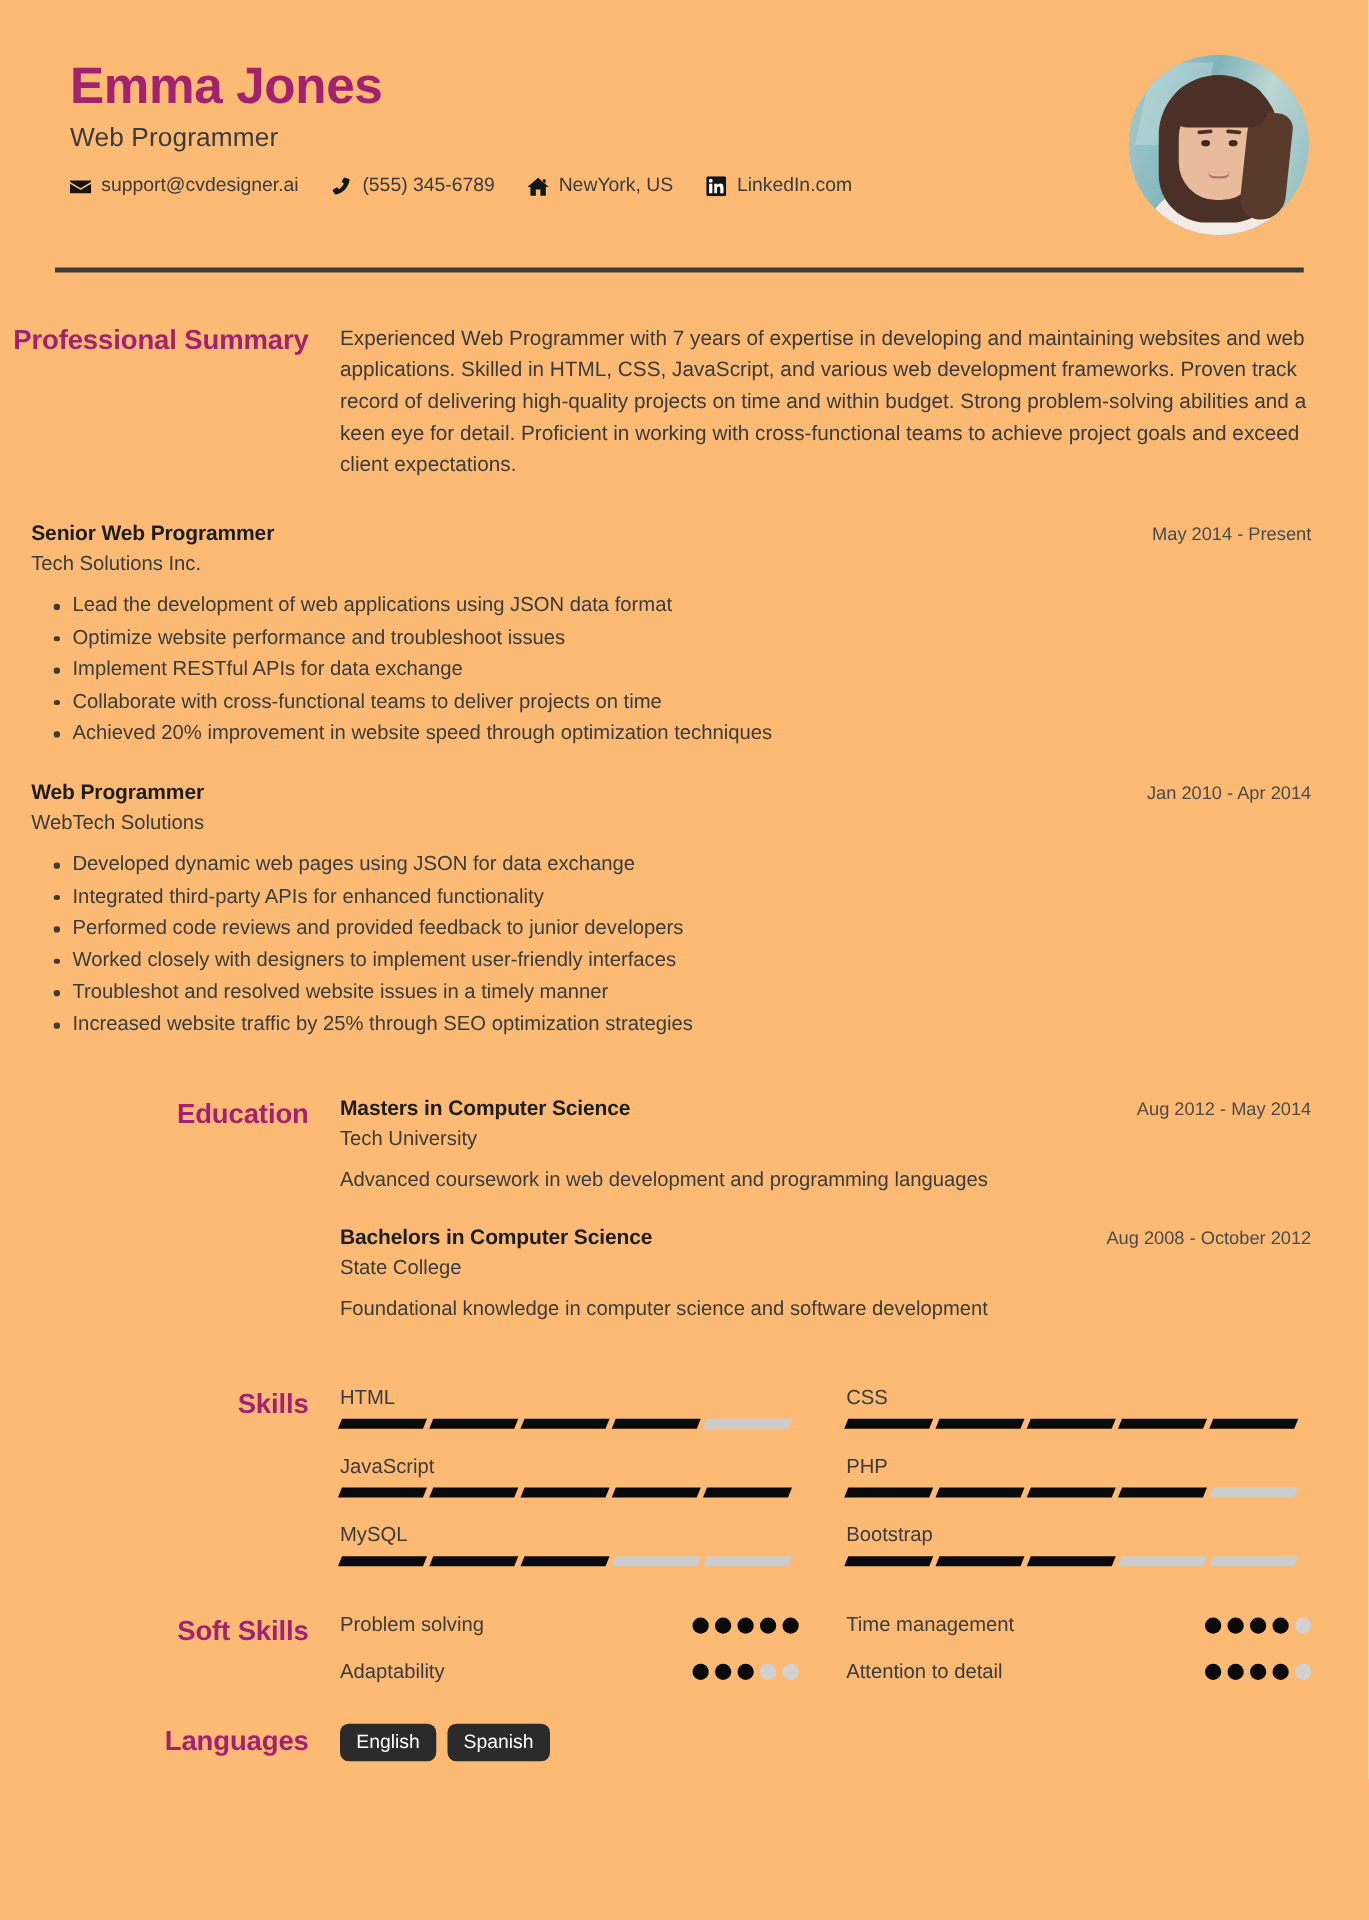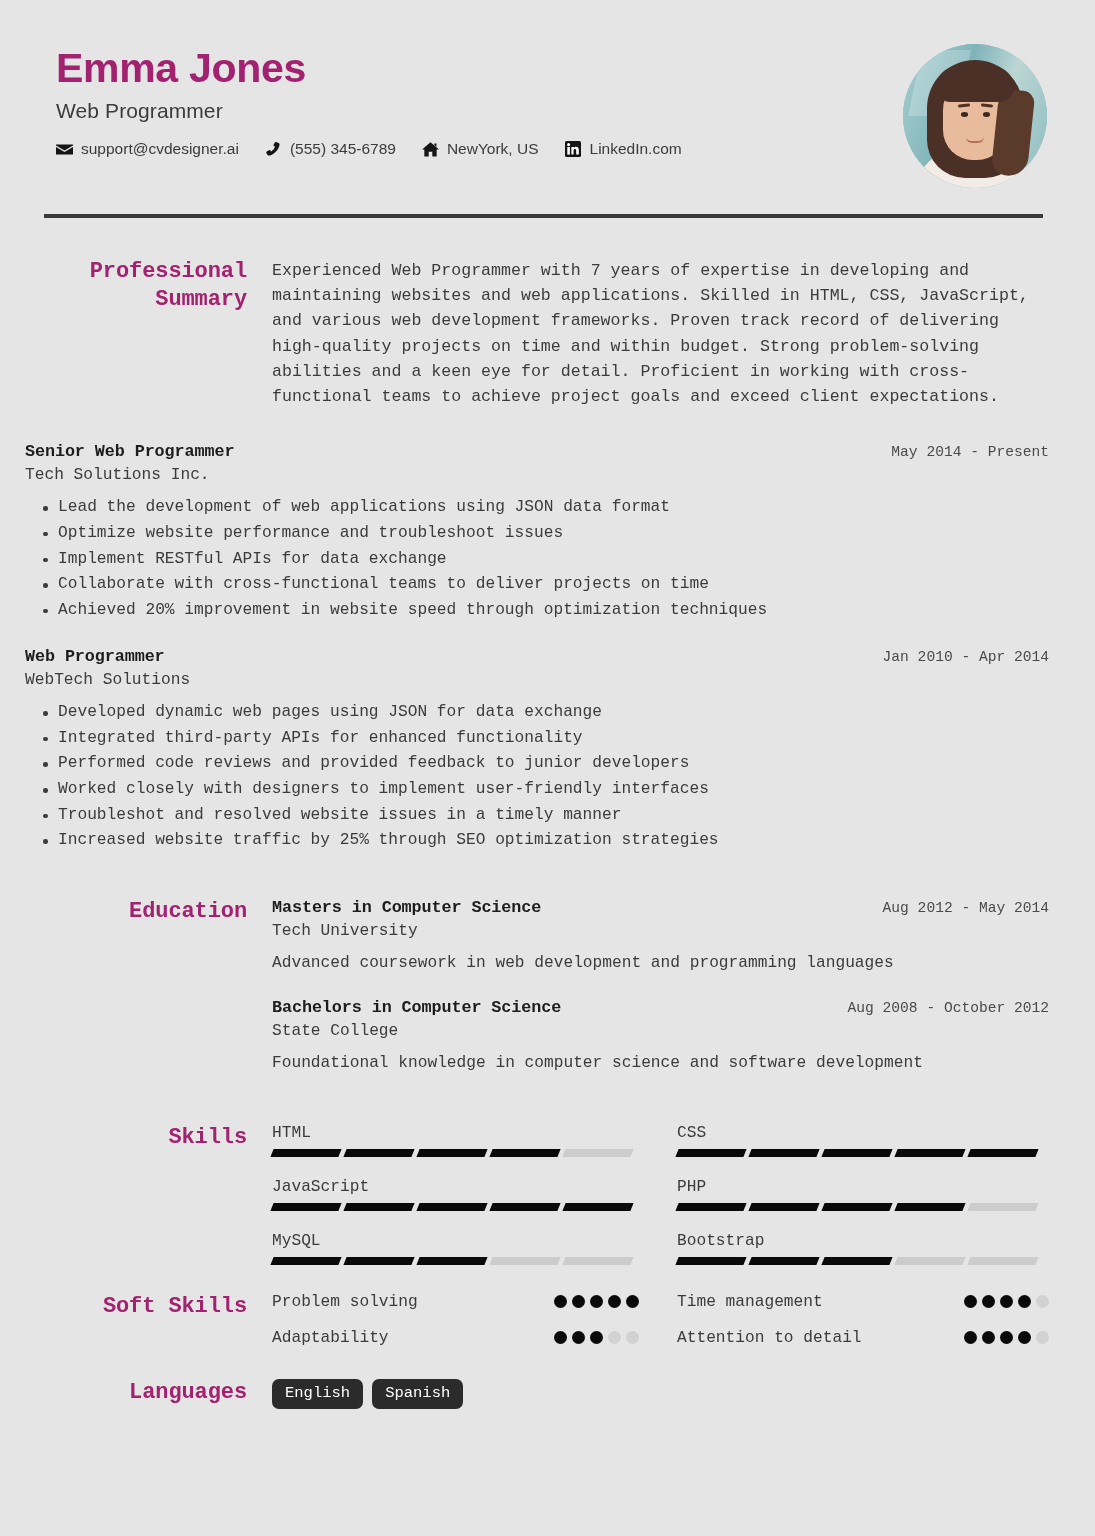--- a/index.html
+++ b/index.html
@@ -8,21 +8,21 @@
     height: 1536px;
     background: #ffffff;
     font-family: "Liberation Sans", sans-serif;
     color: #333333;
     overflow: hidden;
   }
   .page {
     position: relative;
     width: 1095px;
     height: 1536px;
-    background: #e5e5e5;
+    background: #fdba74;
     padding: 0;
   }
 
   
   .header {
     display: flex;
     align-items: flex-start;
     justify-content: space-between;
     padding: 44px 46px 0 56px;
   }
@@ -147,21 +147,20 @@
     height: 4px;
     background: #3a3a3a;
     margin: 26px 52px 0 44px;
   }
 
   
   .body { padding: 0 46px 0 0; }
   .section {
     display: flex;
     align-items: flex-start;
-    font-family: Liberation Mono, monospace;
   }
   .sec-label {
     flex: 0 0 247px;
     width: 247px;
     text-align: right;
     padding-right: 0;
     font-size: 22px;
     font-weight: 700;
     color: #a32270;
     line-height: 1.25;
@@ -258,21 +257,21 @@
   }
   .seg {
     flex: 1 1 0;
     height: 8px;
     background: #cccccc;
     transform: skewX(-22deg);
   }
   .seg.on { background: #0a0a0a; }
 
   
-  #softskills { margin-top: 7px; }
+  #softskills { margin-top: 17px; }
   .soft-grid {
     display: grid;
     grid-template-columns: 405px 1fr;
     column-gap: 0;
     row-gap: 18px;
   }
   .soft-cell {
     display: flex;
     align-items: center;
     justify-content: space-between;

